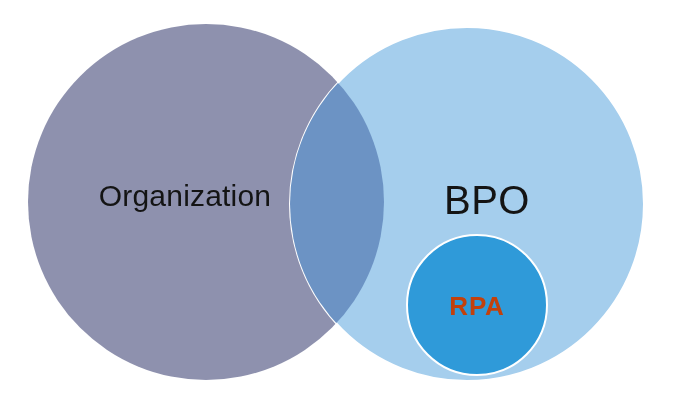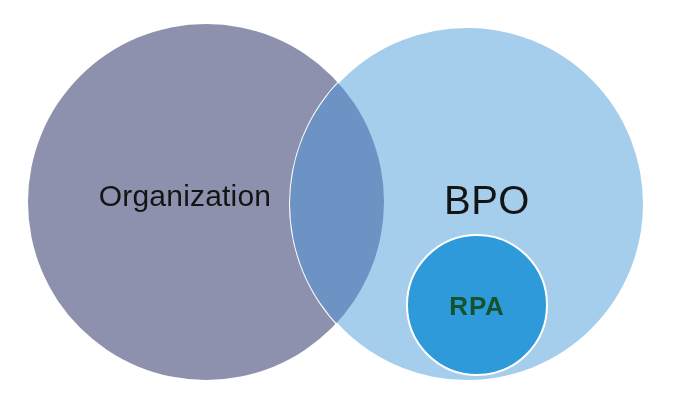--- a/index.html
+++ b/index.html
@@ -45,21 +45,21 @@
     left: 487px;
     top: 200px;
     font-size: 40px;
     letter-spacing: 0.5px;
   }
   .label-rpa {
     left: 477px;
     top: 306px;
     font-size: 26px;
     font-weight: bold;
-    color: #14532d;
+    color: #c2410c;
     letter-spacing: 0.8px;
   }
 </style>
 </head>
 <body>
 
 <div class="stage">
 
   <svg width="680" height="405" viewBox="0 0 680 405">
     <defs>

